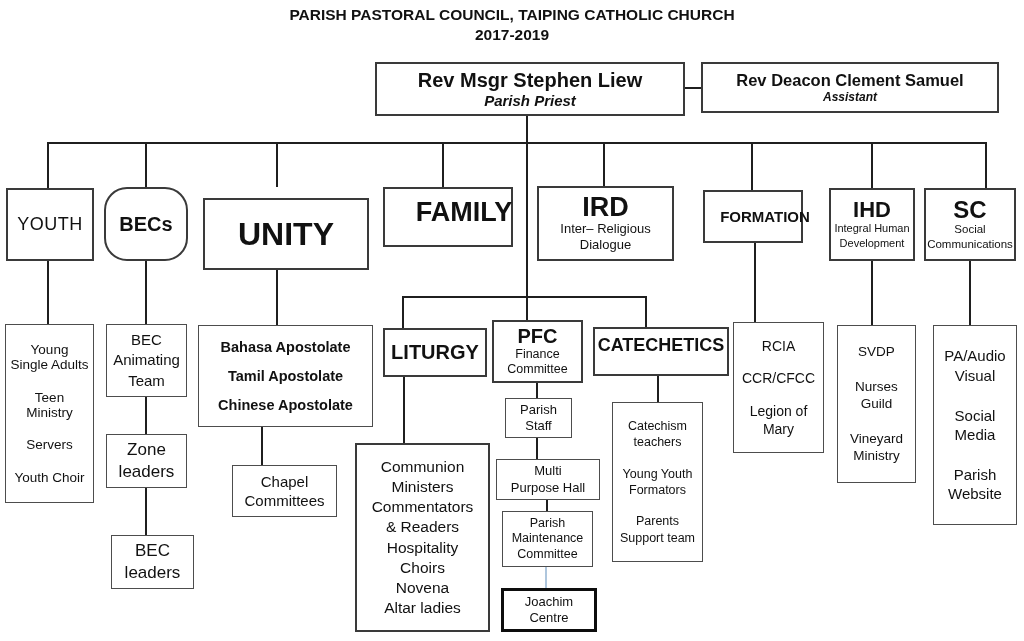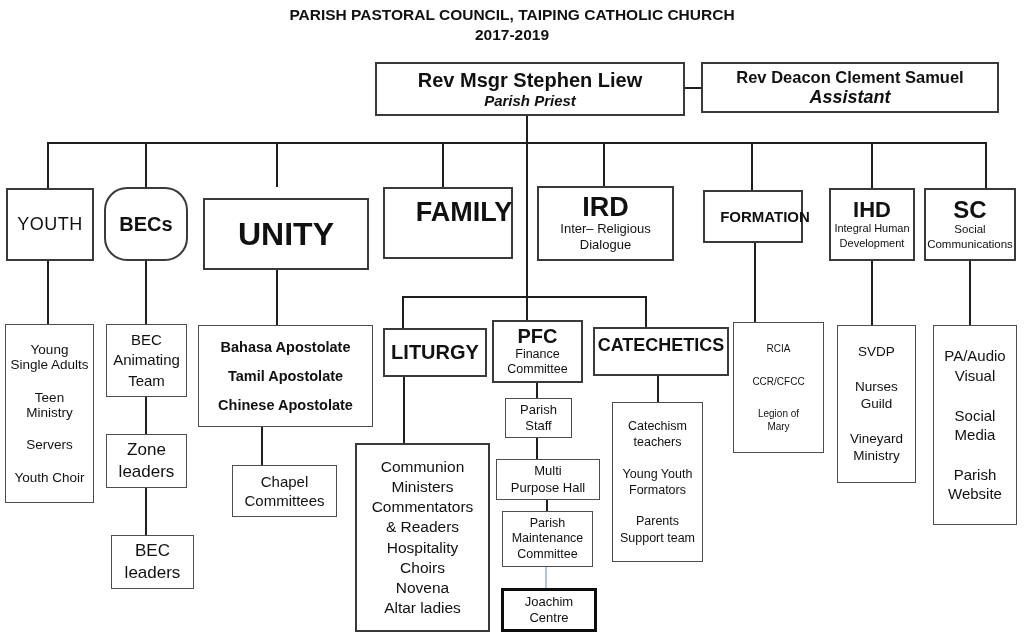--- a/index.html
+++ b/index.html
@@ -68,33 +68,33 @@
   <div class="vl" style="left:754px;top:243px;height:80px;"></div>
   <div class="vl" style="left:871px;top:261px;height:65px;"></div>
   <div class="vl" style="left:969px;top:261px;height:65px;"></div>
 
   <div class="box b2" style="left:375px;top:62px;width:310px;height:54px;">
     <div class="nm" style="font-size:20px;">Rev Msgr Stephen Liew</div>
     <div class="role" style="font-size:15px;">Parish Priest</div>
   </div>
   <div class="box b2" style="left:701px;top:62px;width:298px;height:51px;">
     <div class="nm" style="font-size:16.5px;">Rev Deacon Clement Samuel</div>
-    <div class="role" style="font-size:18px;font-style:italic;">Assistant</div>
+    <div class="role" style="font-size:12px;font-style:italic;">Assistant</div>
   </div>
 
   <div class="box b2" style="left:6px;top:188px;width:88px;height:73px;">
     <div style="font-size:18px;letter-spacing:.5px;">YOUTH</div>
   </div>
   <div class="box b2" style="left:104px;top:187px;width:84px;height:74px;border-radius:23px;">
     <div class="big" style="font-size:20px;">BECs</div>
   </div>
   <div class="box b2" style="left:203px;top:186px;width:166px;height:72px;margin-top:12px;">
     <div class="big" style="font-size:32px;">UNITY</div>
   </div>
-  <div class="box b2" style="left:383px;top:187px;width:130px;height:72px;justify-content:flex-start;padding-top:8px;padding-left:32px;">
+  <div class="box b2" style="left:383px;top:187px;width:130px;height:60px;justify-content:flex-start;padding-top:8px;padding-left:32px;">
     <div class="big" style="font-size:27px;">FAMILY</div>
   </div>
   <div class="box b2" style="left:537px;top:186px;width:137px;height:75px;">
     <div class="big" style="font-size:27px;line-height:1;">IRD</div>
     <div class="sub" style="font-size:13px;line-height:1.25;">Inter– Religious
 Dialogue</div>
   </div>
   <div class="box b2" style="left:703px;top:190px;width:100px;height:53px;padding-left:24px;">
     <div class="big" style="font-size:15px;">FORMATION</div>
   </div>
@@ -191,21 +191,21 @@
     <div class="list">
       <div>Catechism
 teachers</div>
       <div>Young Youth
 Formators</div>
       <div>Parents
 Support team</div>
     </div>
   </div>
 
-  <div class="box b1" style="left:733px;top:322px;width:91px;height:131px;font-size:10px;line-height:1.3;">
+  <div class="box b1" style="left:733px;top:322px;width:91px;height:131px;font-size:14px;line-height:1.3;">
     <div class="list">
       <div>RCIA</div>
       <div>CCR/CFCC</div>
       <div>Legion of
 Mary</div>
     </div>
   </div>
 
   <div class="box b1" style="left:837px;top:325px;width:79px;height:158px;font-size:13.5px;line-height:1.3;">
     <div class="list">

